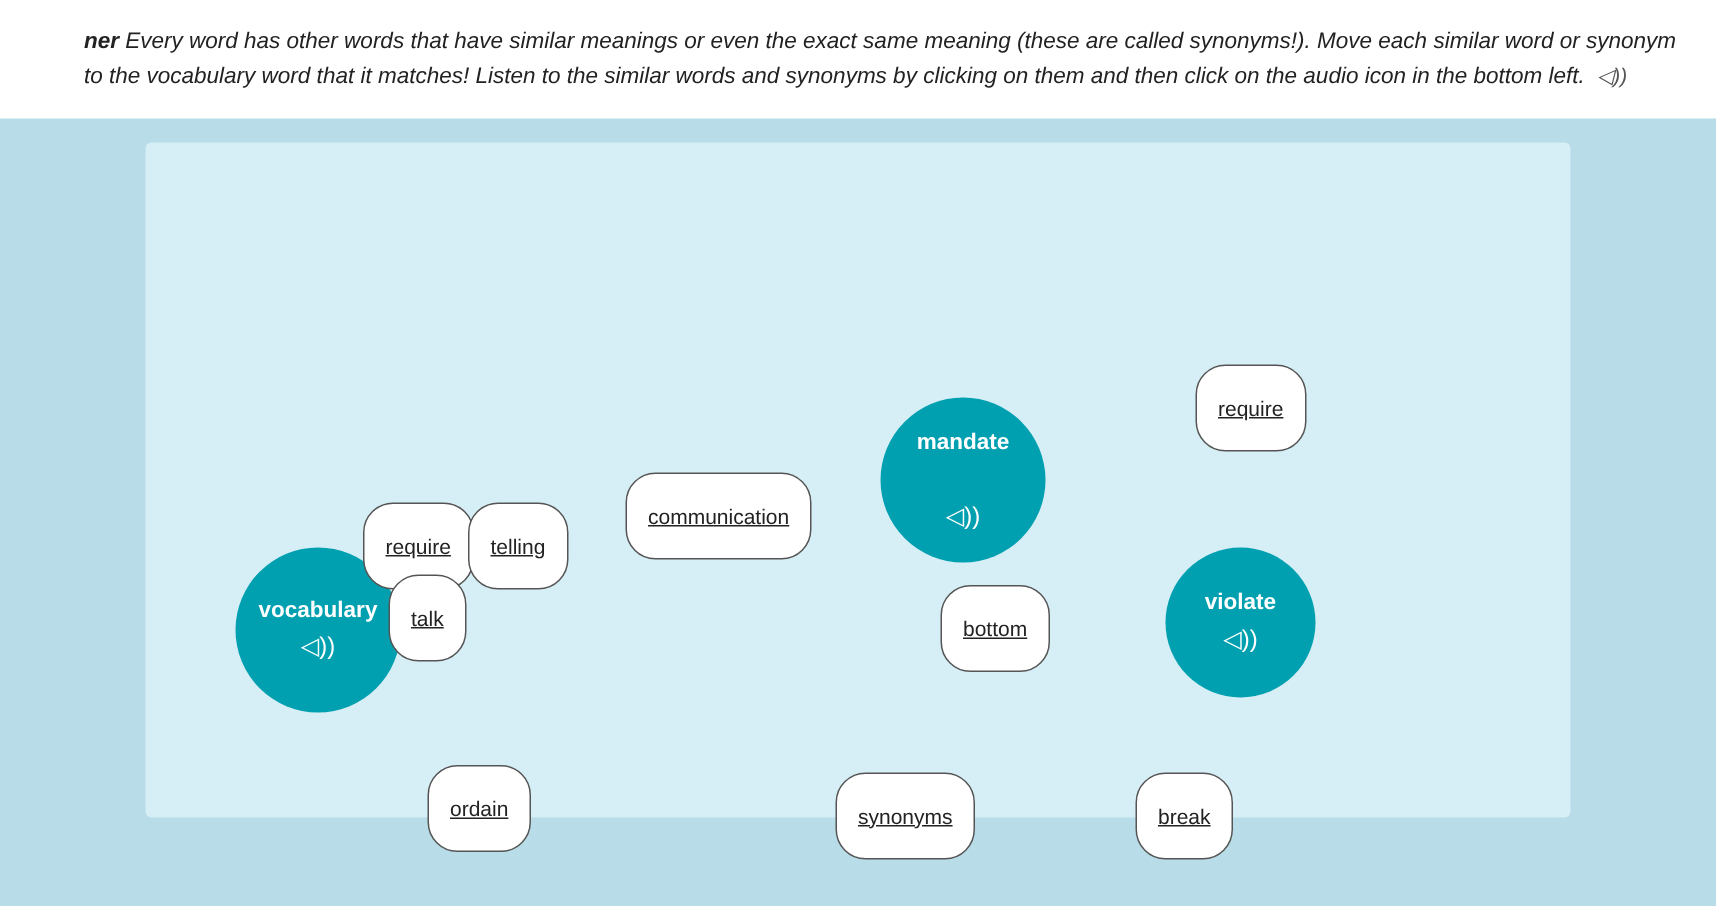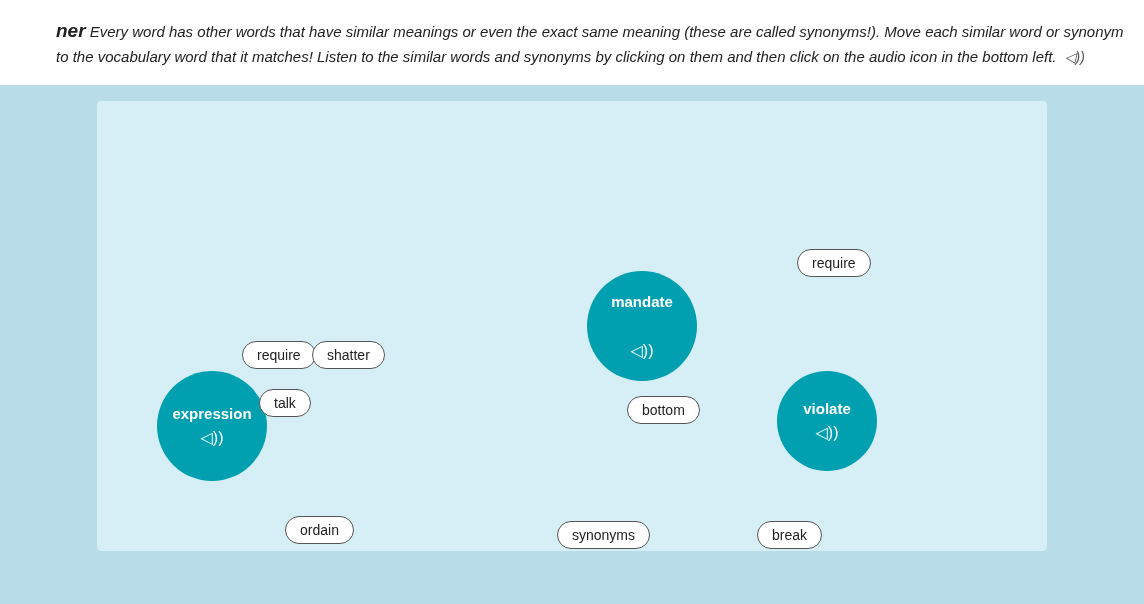--- a/index.html
+++ b/index.html
@@ -23,21 +23,21 @@
     .instruction-text {
       font-style: italic;
       font-size: 15px;
       color: #222;
       line-height: 1.55;
     }
 
     .instruction-text .ner-label {
       font-style: italic;
       font-weight: bold;
-      font-size: 19px;
+      font-size: 15px;
     }
 
     .audio-icon-small {
       display: inline-flex;
       align-items: center;
       margin-left: 4px;
       color: #555;
       font-size: 14px;
     }
 
@@ -75,26 +75,27 @@
       margin-top: 6px;
       color: #fff;
       font-size: 16px;
     }
 
     
     .word-pill {
       border: 1.5px solid #555;
       border-radius: 20px;
       background: #fff;
-      padding: 5px 14px;
+      padding: 20px 14px;
       font-size: 14px;
       color: #222;
       position: absolute;
       cursor: pointer;
       white-space: nowrap;
+      text-decoration: underline;
     }
 
     
     .expression-circle {
       left: 60px;
       top: 270px;
     }
 
     
     .mandate-circle {
@@ -165,46 +166,49 @@
 <div class="top-bar">
   <p class="instruction-text">
     <span class="ner-label">ner</span><span> Every word has other words that have similar meanings or even the exact same meaning (these are called synonyms!). Move each similar word or synonym to the vocabulary word that it matches! Listen to the similar words and synonyms by clicking on them and then click on the audio icon in the bottom left.</span>
     <span class="audio-icon-small">◁))</span>
   </p>
 </div>
 
 <div class="game-area">
 
   <div class="vocab-circle expression-circle">
-    <span class="word">expression</span>
+    <span class="word">vocabulary</span>
     <span class="audio-btn">◁))</span>
   </div>
 
   <div class="vocab-circle mandate-circle">
     <span class="word">mandate</span>
     <span class="audio-btn">◁))</span>
   </div>
 
   <div class="vocab-circle violate-circle">
     <span class="word">violate</span>
     <span class="audio-btn">◁))</span>
   </div>
 
   <div class="word-pill telling-pill">
     <span>require</span>
   </div>
 
   <div class="word-pill shatter-pill">
-    <span>shatter</span>
+    <span>telling</span>
   </div>
 
   <div class="word-pill talk-pill">
     <span>talk</span>
   </div>
 
+  <div class="word-pill communication-pill">
+    <span>communication</span>
+  </div>
 
   <div class="word-pill require-pill">
     <span>require</span>
   </div>
 
   <div class="word-pill disturb-pill">
     <span>bottom</span>
   </div>
 
   <div class="word-pill ordain-pill">

